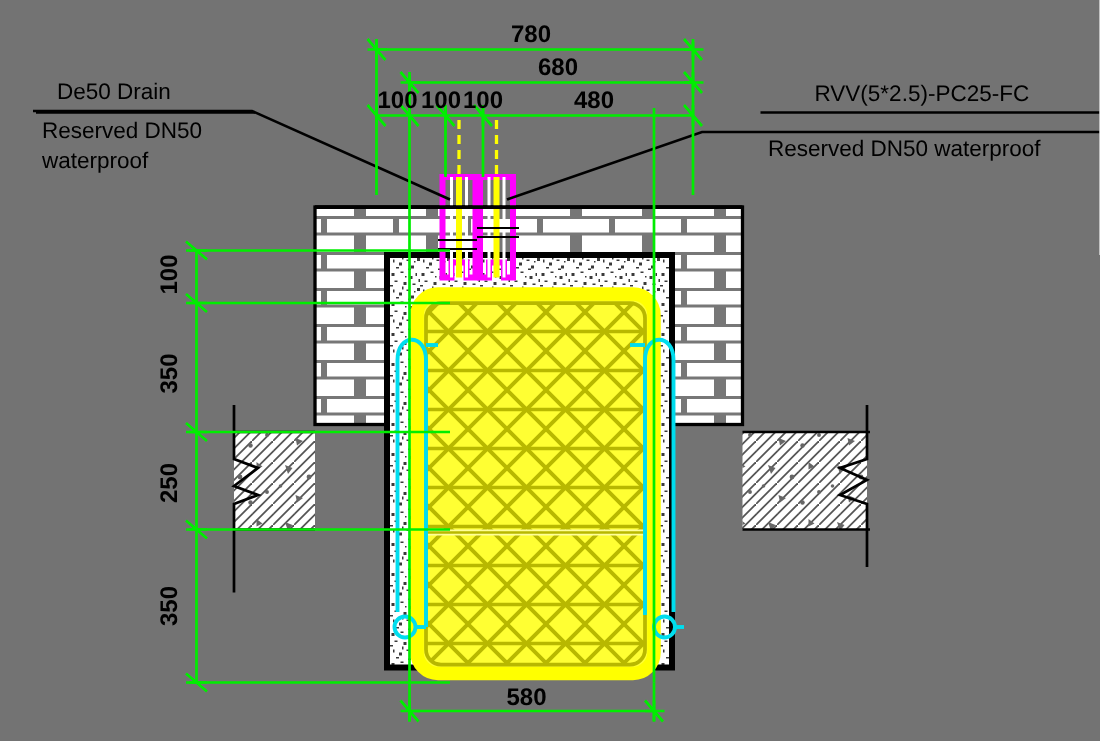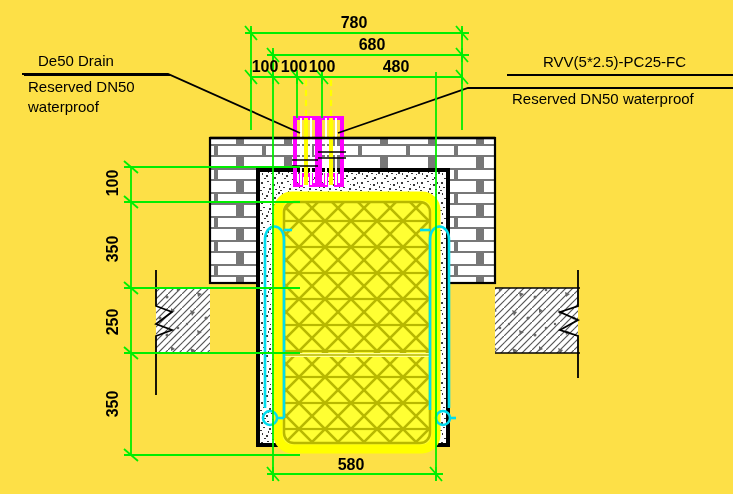--- a/index.html
+++ b/index.html
@@ -7,21 +7,21 @@
     padding: 0;
     background: #ffffff;
   }
   body {
     font-family: "Liberation Sans", sans-serif;
   }
   #canvas {
     position: relative;
     width: 733px;
     height: 494px;
-    background: #fde047;
+    background: #737373;
     overflow: hidden;
   }
   #canvas svg {
     position: absolute;
     left: 0;
     top: 0;
   }
   .anno-text {
     font-family: "Liberation Sans", sans-serif;
     font-size: 15px;

